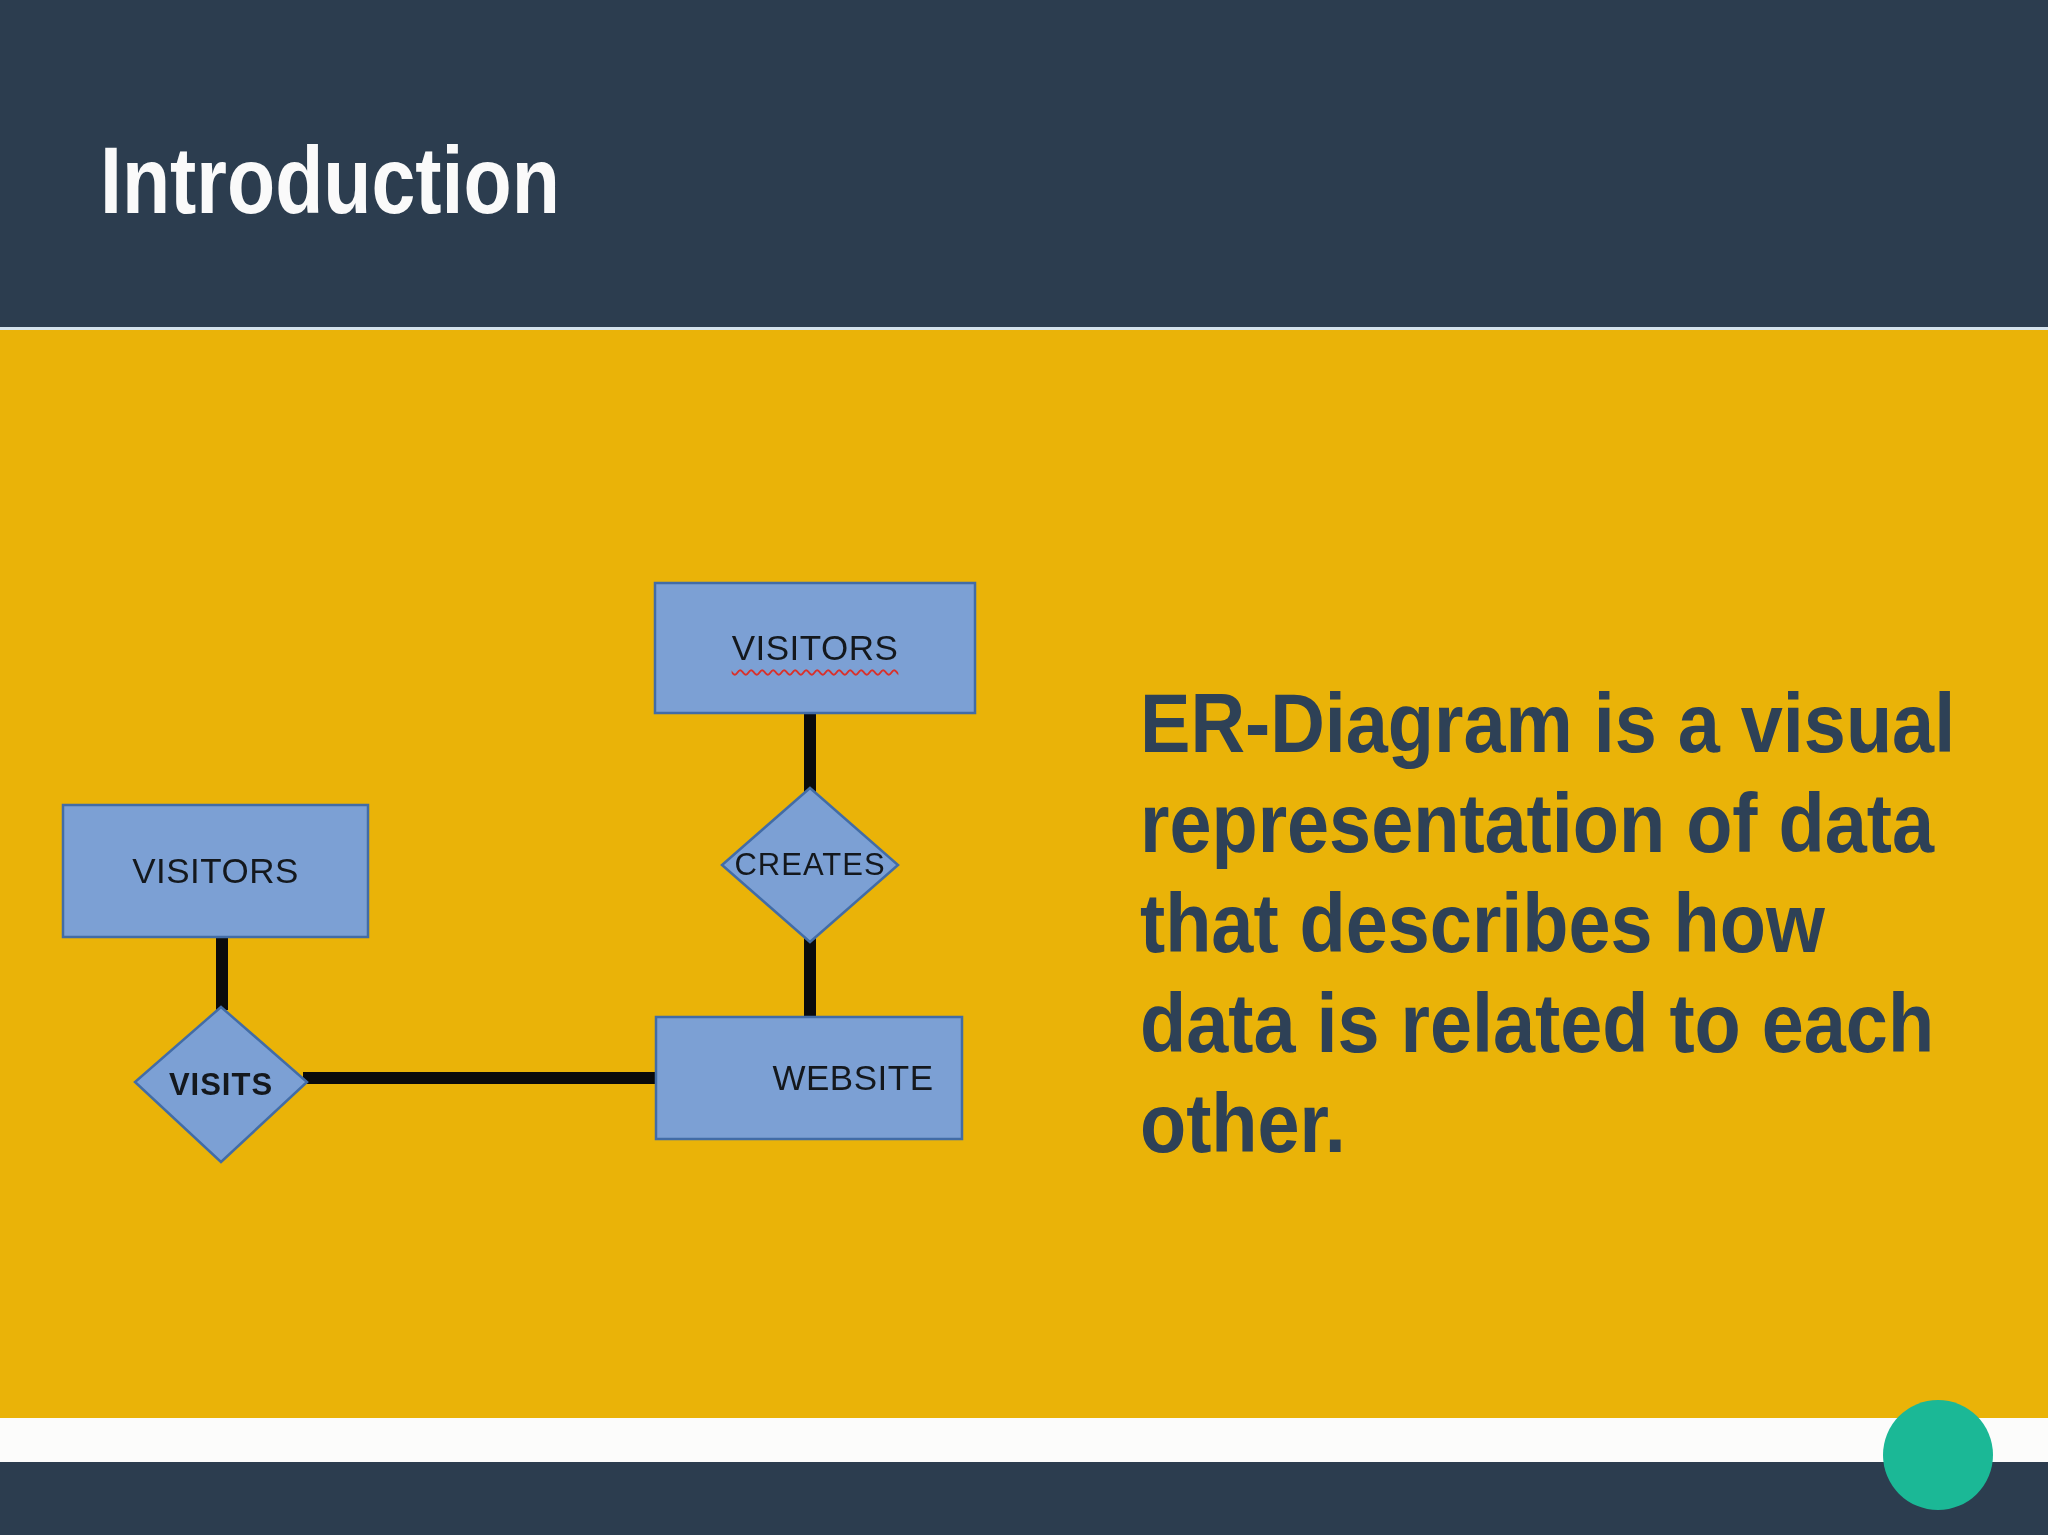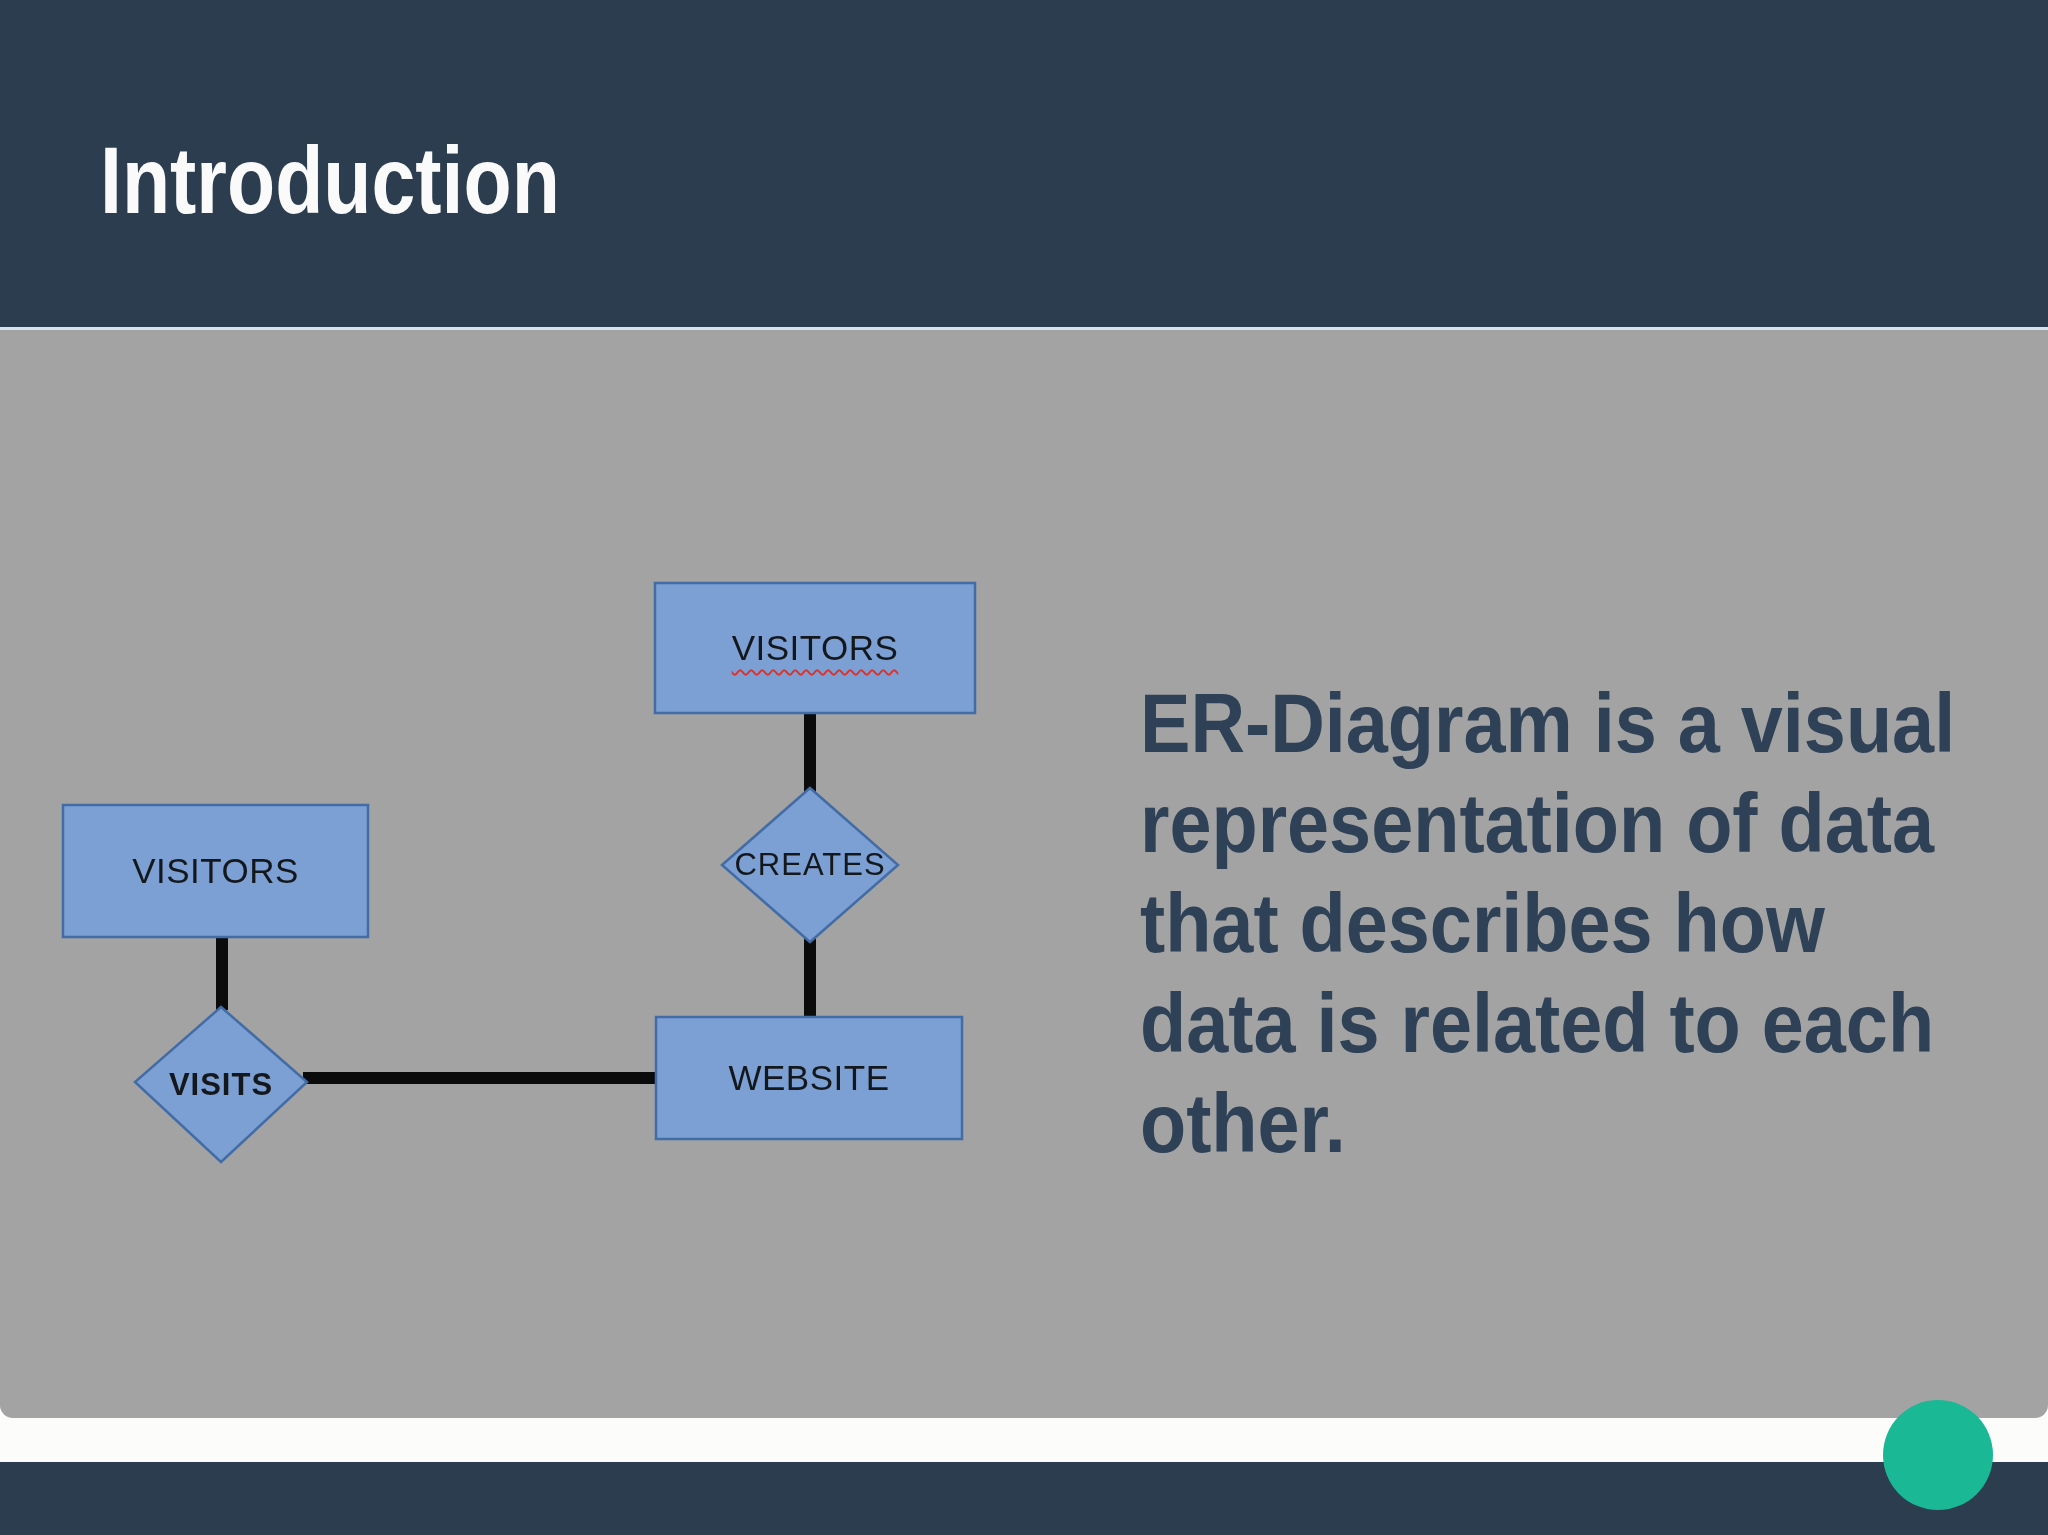--- a/index.html
+++ b/index.html
@@ -8,22 +8,21 @@
     width: 2048px;
     height: 1535px;
     overflow: hidden;
     background: #FCFCFB;
     font-family: "Liberation Sans", sans-serif;
   }
   .slide {
     position: relative;
     width: 2048px;
     height: 1418px;
-    background: #a3a3a3;
-    border-radius: 13px;
+    background: #eab308;
   }
 
   
   .header-band {
     position: absolute;
     left: 0; top: 0;
     width: 100%;
     height: 330px;
     background: #2C3D4F;
     border-bottom: 3px solid #D5E3ED;
@@ -98,21 +97,21 @@
     letter-spacing: 0.5px;
     z-index: 2;
     font-weight: 400;
   }
   .shape-label.rel {
     font-size: 31px;
     letter-spacing: 1px;
   }
   .label-devloper { left: 655px; top: 583px; width: 320px; height: 130px; }
   .label-visitors { left: 63px;  top: 805px; width: 305px; height: 132px; text-align: center; }
-  .label-website  { left: 656px; top: 1017px; width: 306px; height: 122px; }
+  .label-website  { left: 656px; top: 1017px; width: 306px; height: 122px; padding-left: 44px; }
   .label-creates  { left: 722px; top: 788px; width: 176px; height: 154px; text-align: center; }
   .label-visits   { left: 135px; top: 1007px; width: 172px; height: 155px; font-weight: bold; }
 
   .spellcheck {
     text-decoration-line: underline;
     text-decoration-style: wavy;
     text-decoration-color: #D9312B;
     text-decoration-thickness: 2px;
     text-underline-offset: 9px;
   }

